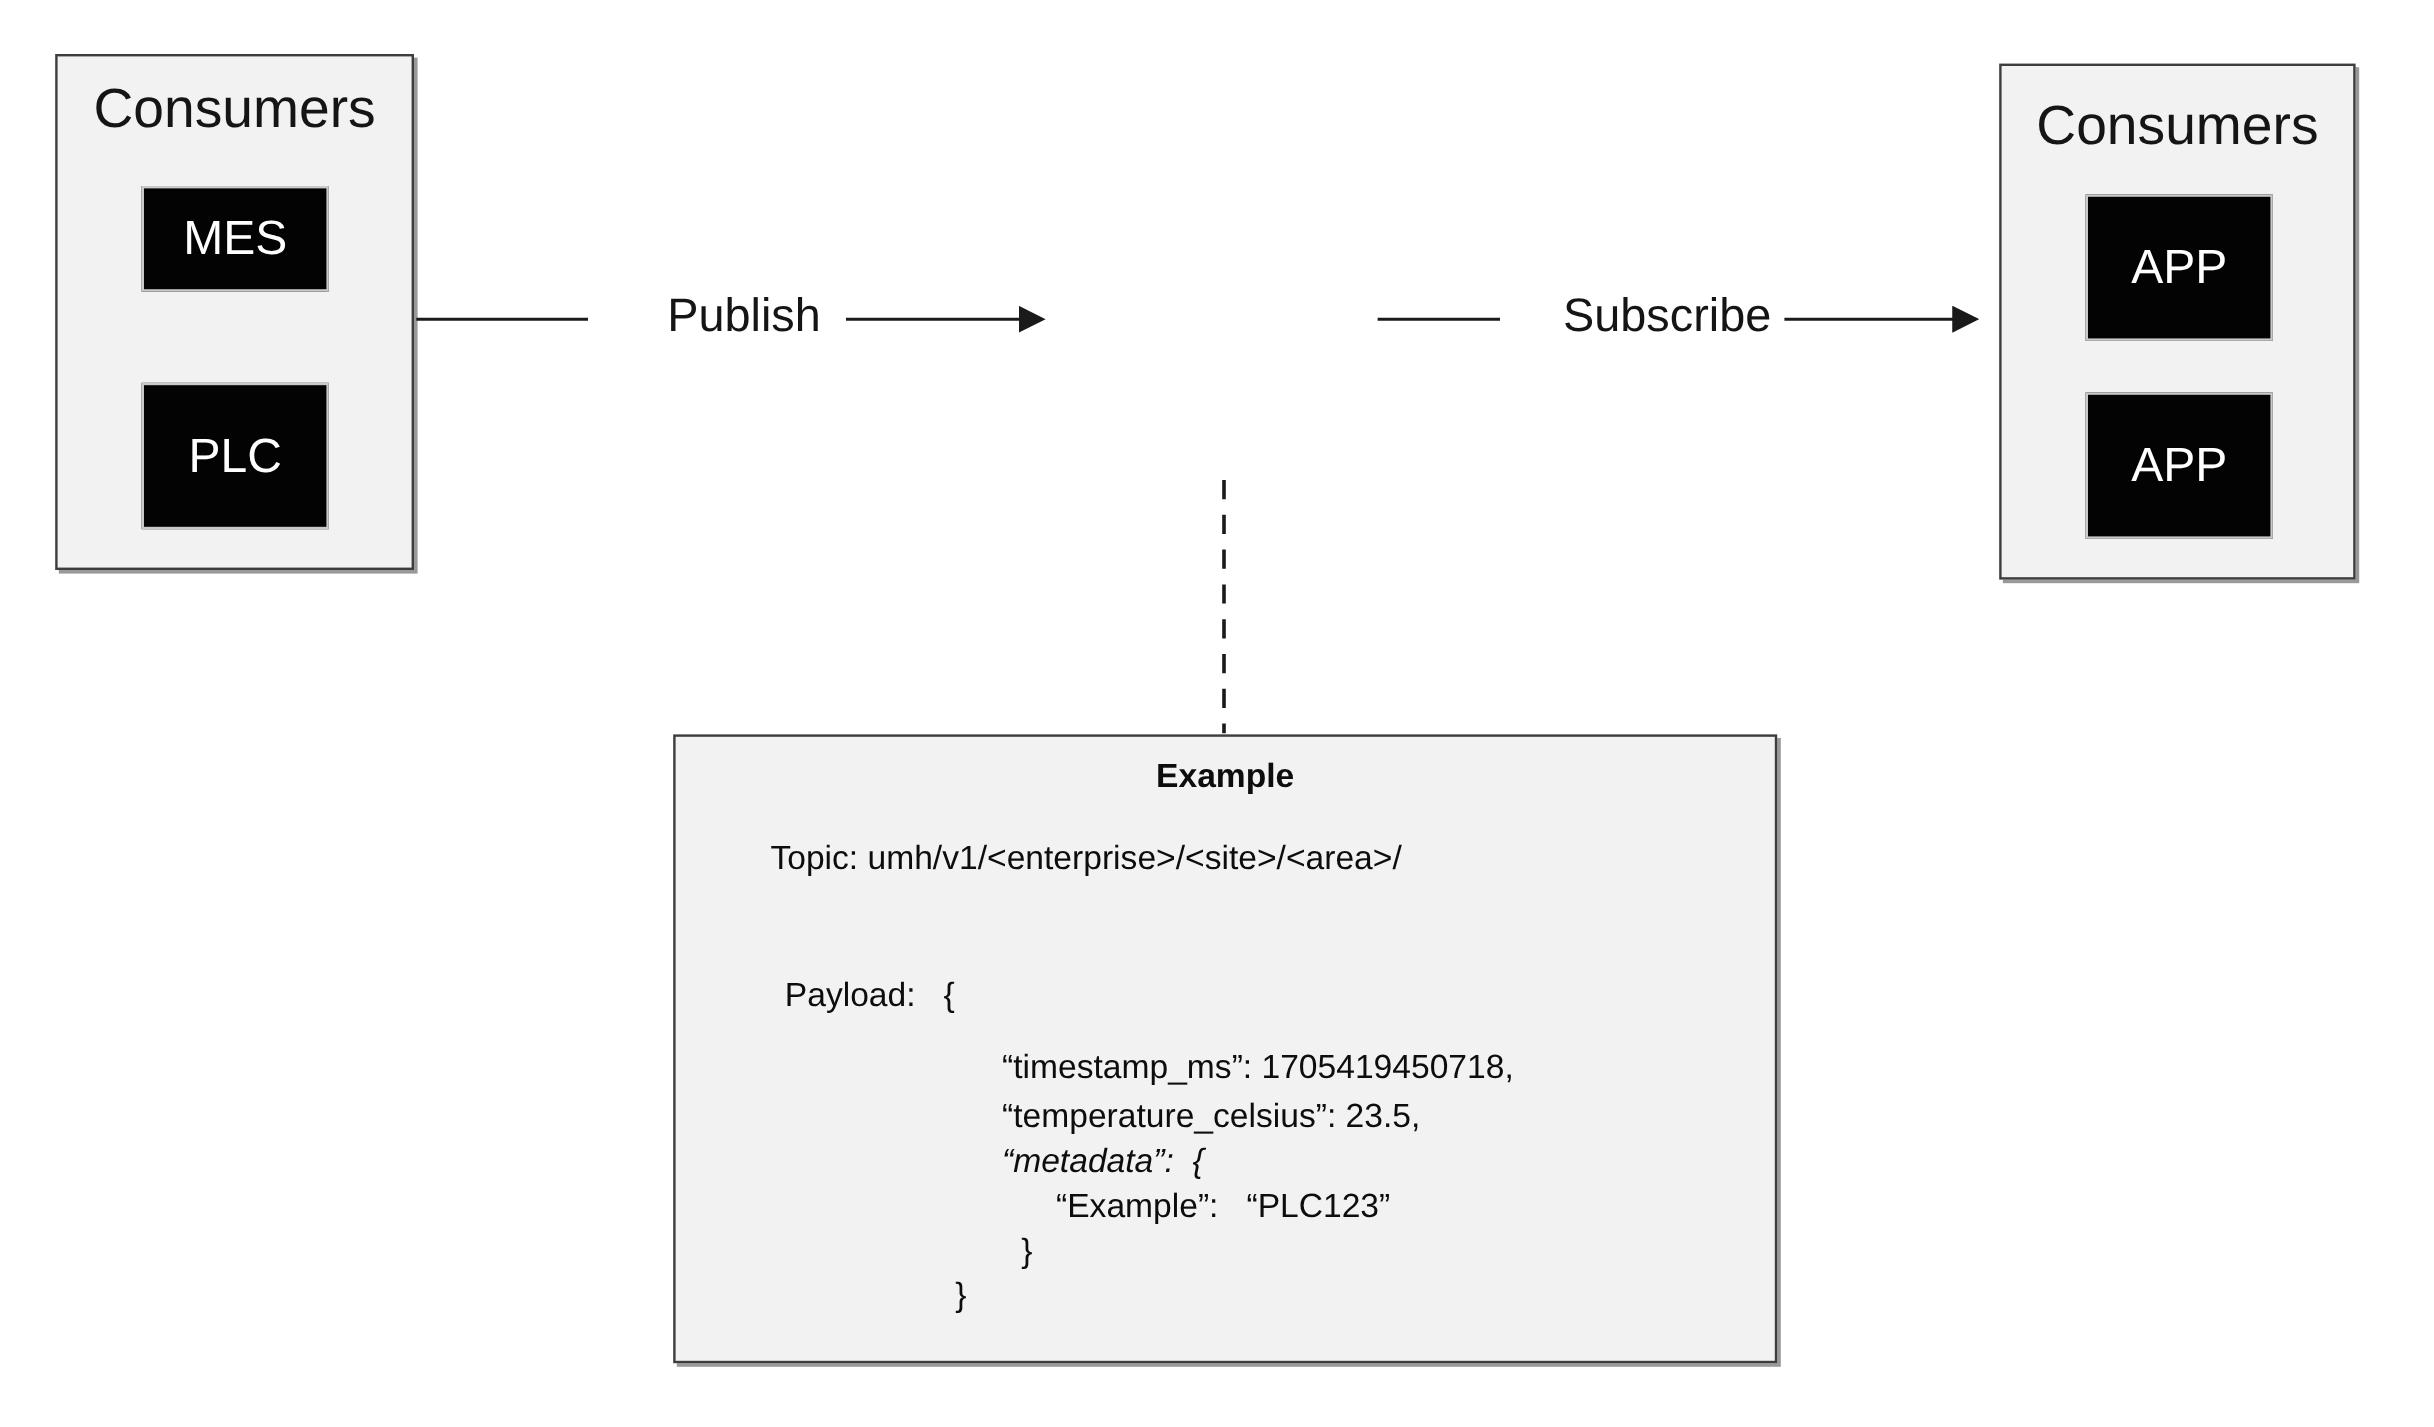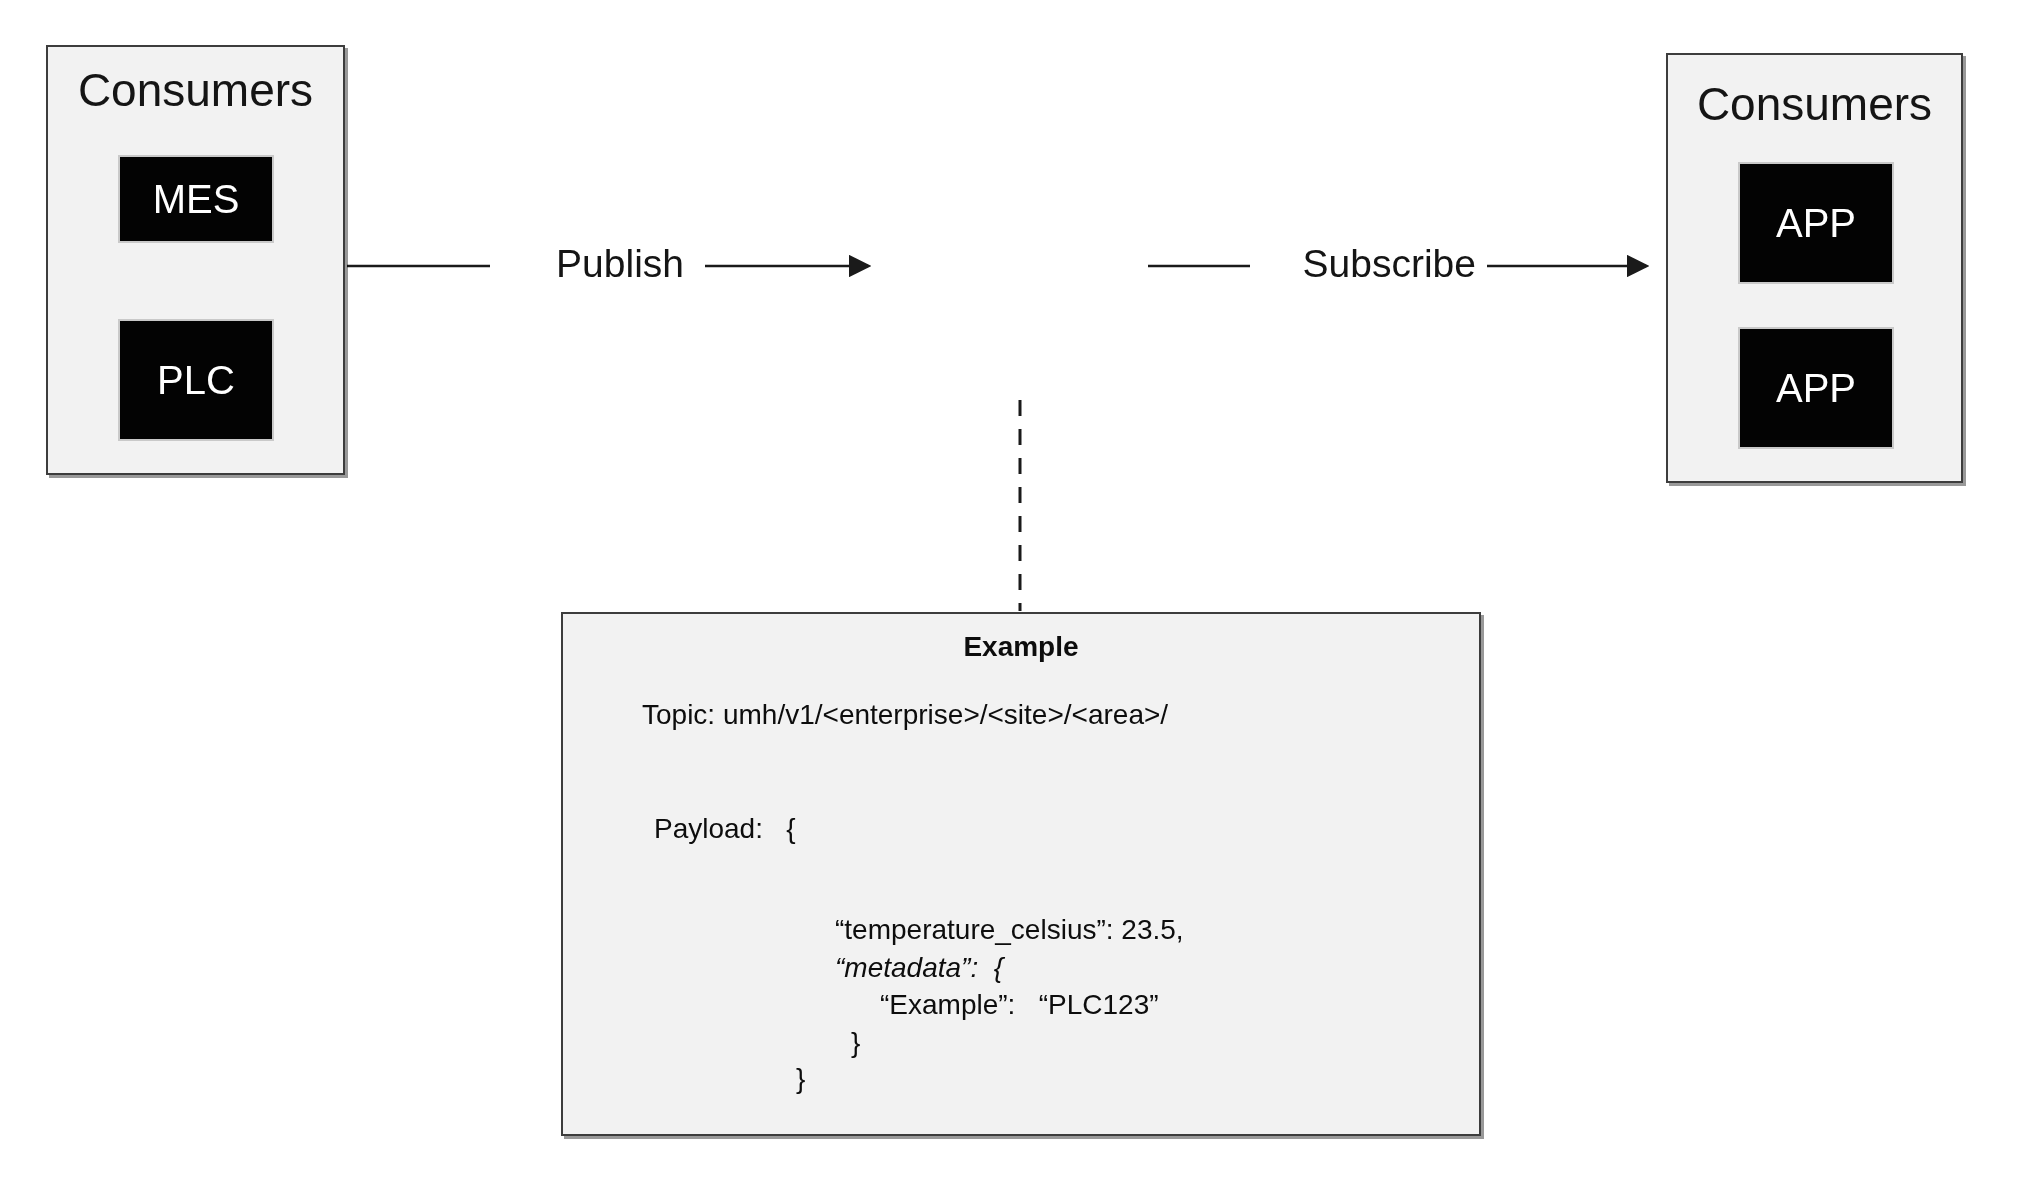--- a/index.html
+++ b/index.html
@@ -163,20 +163,21 @@
     </div>
     <div class="node" id="node-app2">
       <span>APP</span>
     </div>
   </div>
 
   <div id="example-panel">
     <div id="example-title">Example</div>
     <div class="ex-line" id="topic-line-1">Topic: umh/v1/&lt;enterprise&gt;/&lt;site&gt;/&lt;area&gt;/</div>
     <div class="ex-line" id="payload-open">Payload:   {</div>
+    <div class="ex-line payload-json-0">“timestamp_ms”: 1705419450718,</div>
     <div class="ex-line payload-json-1">“temperature_celsius”: 23.5,</div>
     <div class="ex-line payload-json-2">“metadata”:  {</div>
     <div class="ex-line payload-json-3">“Example”:   “PLC123”</div>
     <div class="ex-line payload-json-4">}</div>
     <div class="ex-line payload-json-5">}</div>
   </div>
 
 </div>
 
 </body></html>

